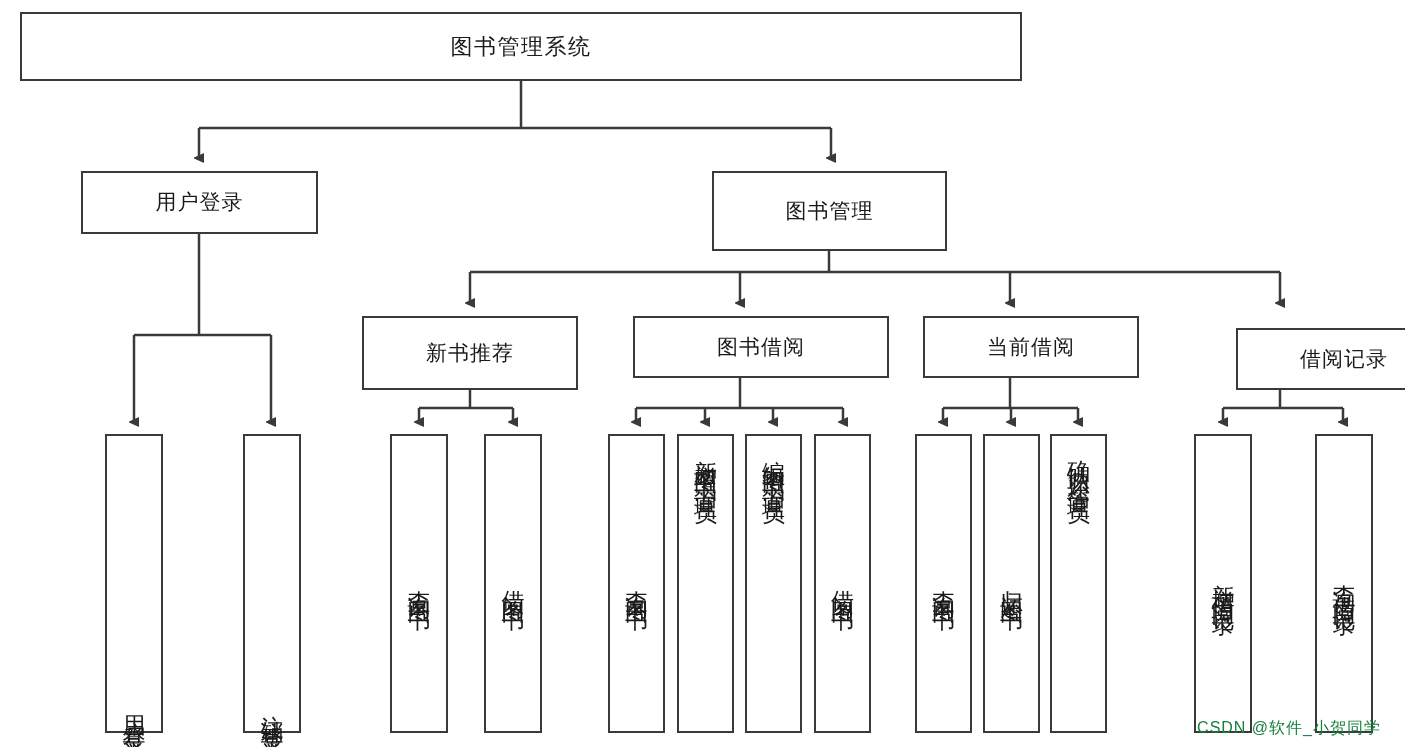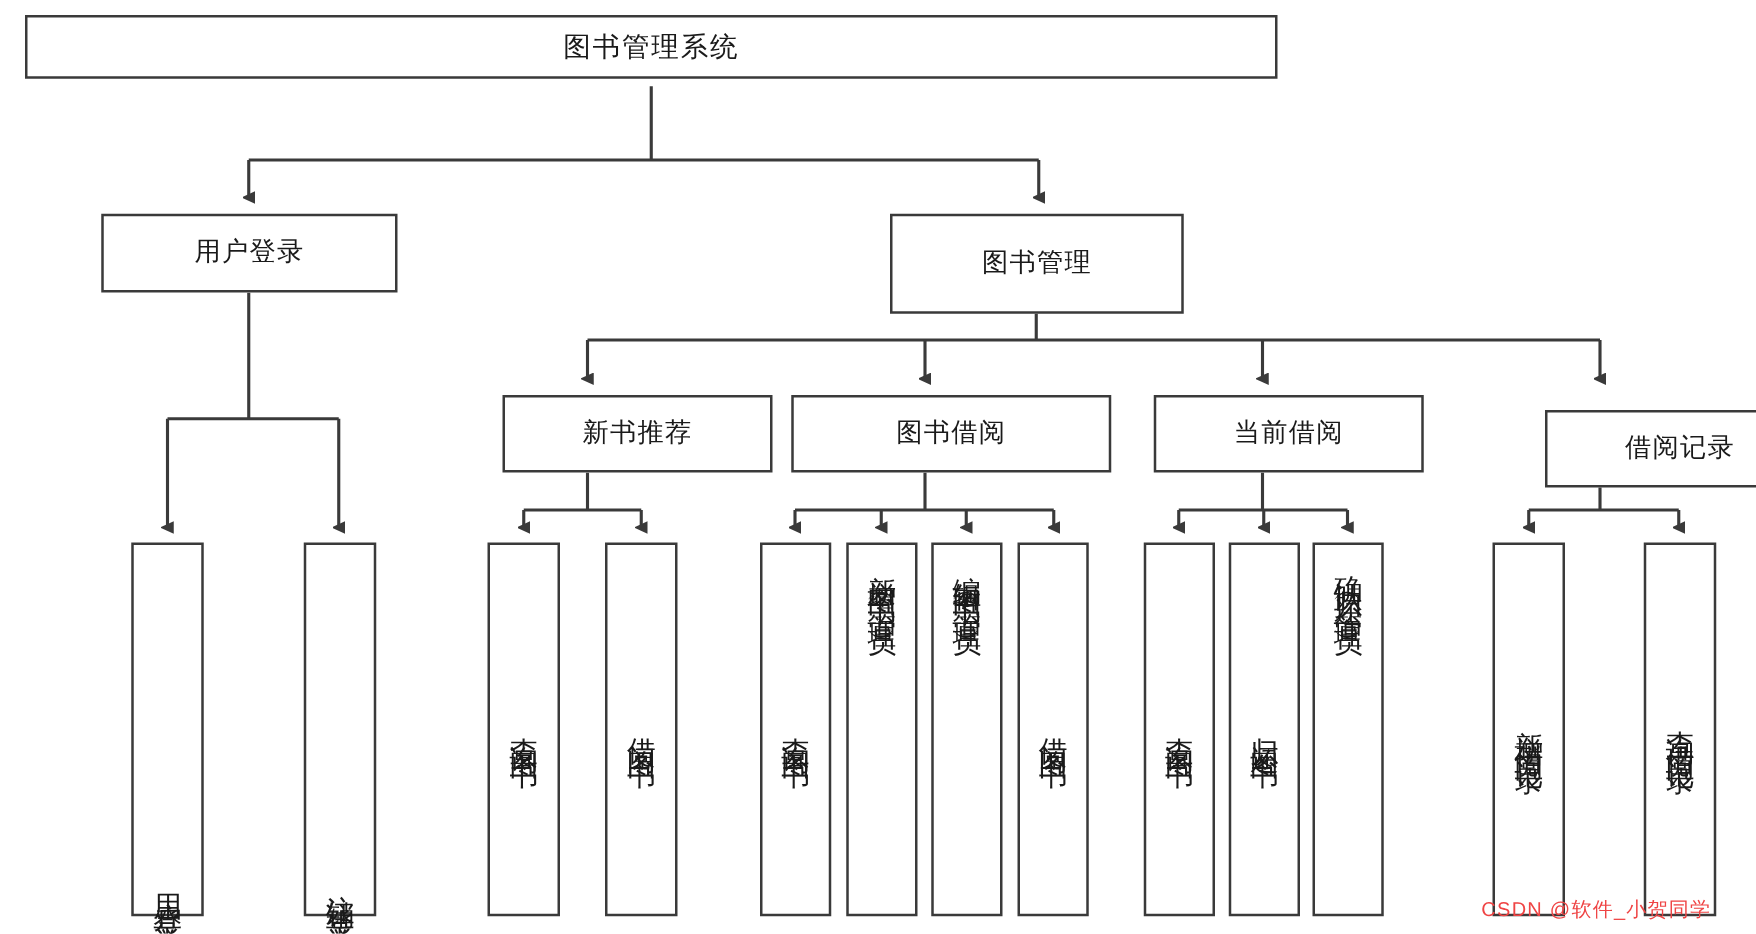--- a/index.html
+++ b/index.html
@@ -67,24 +67,24 @@
     align-items: center;
     padding-bottom: 0;
   }
   .node.v.topal {
     align-items: flex-start;
     padding-bottom: 0;
     padding-top: 6px;
   }
   .watermark {
     position: absolute;
-    right: 36px;
+    right: 24px;
     bottom: 8px;
     font-size: 16px;
-    color: #ef4444;
+    color: #15803d;
     letter-spacing: 1px;
     white-space: nowrap;
   }
 </style>
 </head>
 <body>
 
 <div id="canvas">
 
   <svg class="connectors" viewBox="0 0 1405 747">
@@ -130,32 +130,32 @@
       <path d="M1011,408 L1011,422" marker-end="url(#arrow)"></path>
       <path d="M1078,408 L1078,422" marker-end="url(#arrow)"></path>
 
       <path d="M1280,378 L1280,408"></path>
       <path d="M1223,408 L1343,408"></path>
       <path d="M1223,408 L1223,422" marker-end="url(#arrow)"></path>
       <path d="M1343,408 L1343,422" marker-end="url(#arrow)"></path>
     </g>
   </svg>
 
-  <div class="node h root" style="left:20px; top:12px; width:1002px; height:51px;">
+  <div class="node h root" style="left:20px; top:12px; width:1002px; height:69px;">
     <span class="label">图书管理系统</span>
   </div>
 
   <div class="node h" style="left:81px; top:171px; width:237px; height:63px;">
     <span class="label">用户登录</span>
   </div>
   <div class="node h" style="left:712px; top:171px; width:235px; height:80px;">
     <span class="label">图书管理</span>
   </div>
 
-  <div class="node h" style="left:362px; top:316px; width:216px; height:62px;margin-left:40px;">
+  <div class="node h" style="left:362px; top:316px; width:216px; height:74px;">
     <span class="label">新书推荐</span>
   </div>
   <div class="node h" style="left:633px; top:316px; width:256px; height:62px;">
     <span class="label">图书借阅</span>
   </div>
   <div class="node h" style="left:903px; top:316px; width:216px; height:62px;margin-left:20px;">
     <span class="label">当前借阅</span>
   </div>
   <div class="node h" style="left:1236px; top:316px; width:216px; height:62px;margin-top:12px;">
     <span class="label">借阅记录</span>

